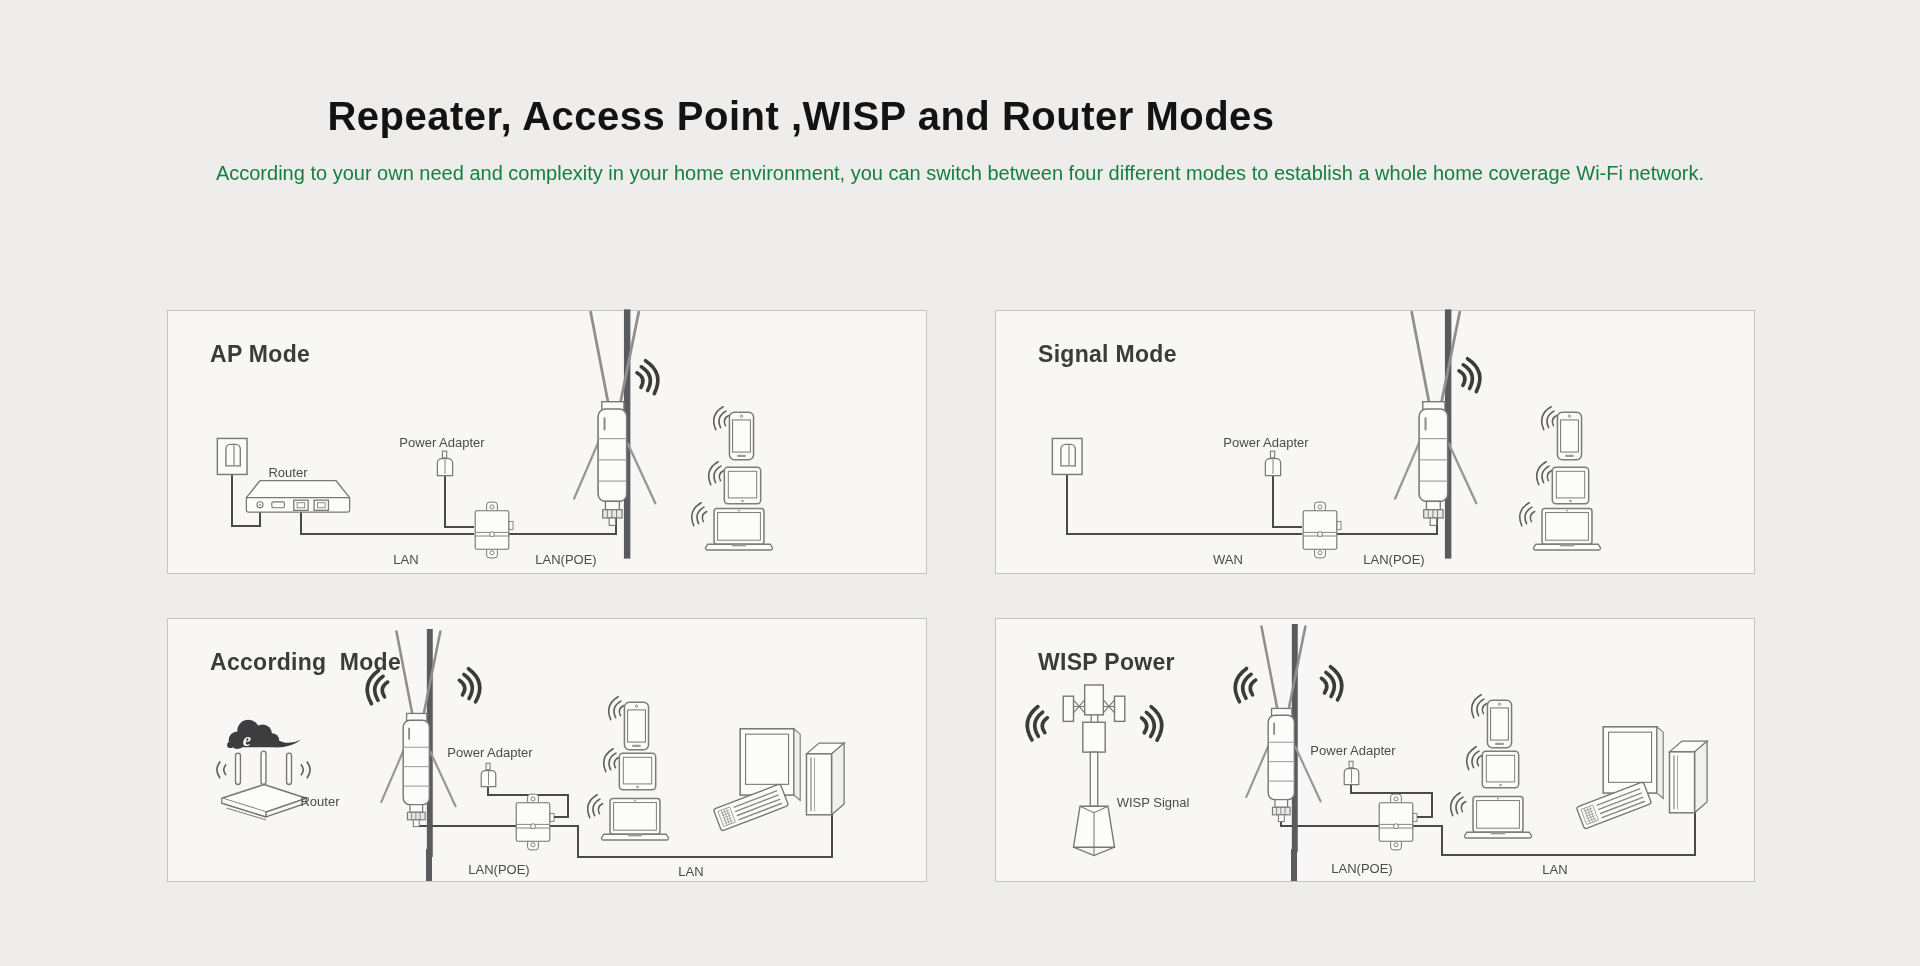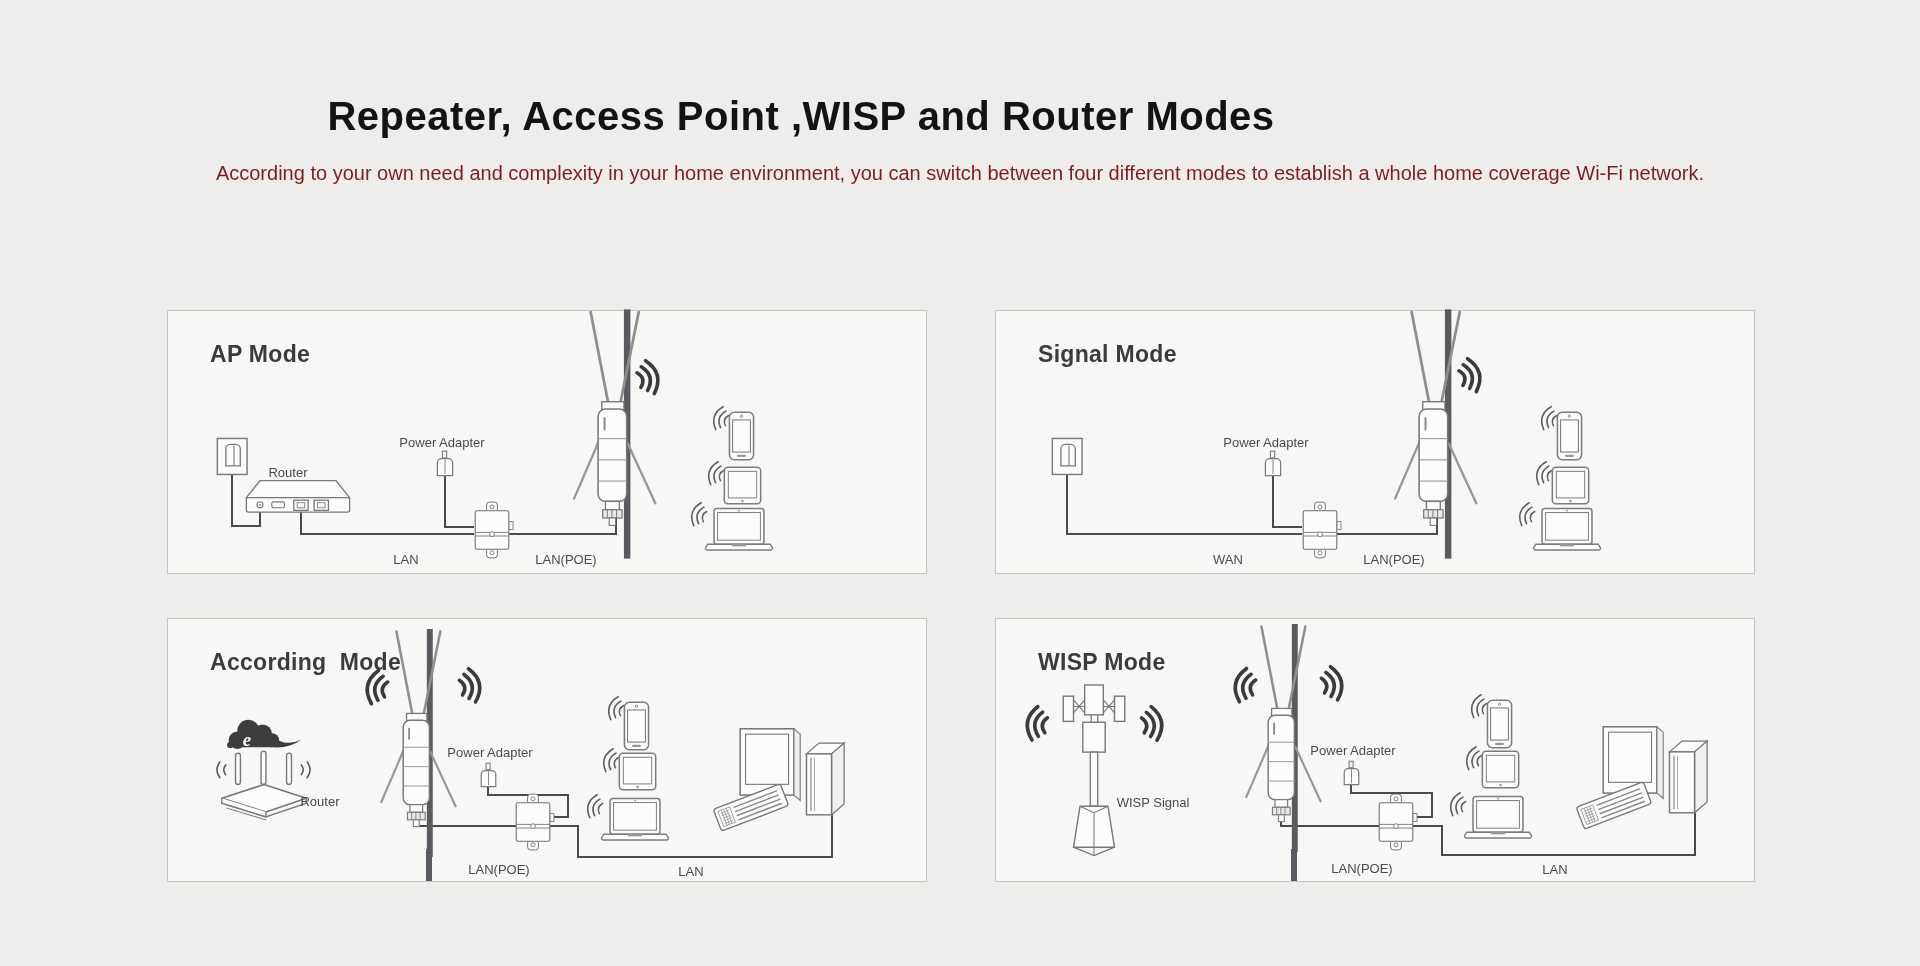--- a/index.html
+++ b/index.html
@@ -8,21 +8,21 @@
     background:#eeedec;
     font-family:"Liberation Sans", sans-serif;
   }
   .page-title{
     position:absolute;top:94px;left:0;width:1602px;
     text-align:center;font-size:40px;font-weight:800;color:#131313;
     letter-spacing:.5px;
   }
   .page-subtitle{
     position:absolute;top:160px;left:210px;width:1500px;
-    text-align:center;font-size:20px;line-height:27px;color:#7f1d1d;
+    text-align:center;font-size:20px;line-height:27px;color:#15803d;
   }
   .panel{
     position:absolute;width:758px;height:262px;
     background:#f8f7f5;border:1px solid #c5c5c2;
   }
   .panel svg{position:absolute;left:0;top:0;overflow:visible;}
   .panel-title{
     position:absolute;left:42px;top:30px;
     font-size:23px;font-weight:700;color:#3b3b3b;letter-spacing:.3px;
     white-space:pre;
@@ -335,14 +335,14 @@
     <g transform="translate(454,174) rotate(18 9 12)">
       <use href="#sym-waves-l" width="18" height="24" stroke="#5f5f5f" stroke-width="2.4"></use>
     </g>
     <use href="#sym-laptop" x="469" y="176" width="66" height="45"></use>
     <use href="#sym-desktop" x="580" y="106" width="135" height="112"></use>
     <text class="lbl" x="157" y="188" text-anchor="middle">WISP Signal</text>
     <text class="lbl" x="357" y="136" text-anchor="middle">Power Adapter</text>
     <text class="lbl" x="366" y="254" text-anchor="middle">LAN(POE)</text>
     <text class="lbl" x="559" y="255" text-anchor="middle">LAN</text>
   </svg>
-  <div class="panel-title">WISP Mode</div>
+  <div class="panel-title">WISP Power</div>
 </div>
 
 </body></html>

